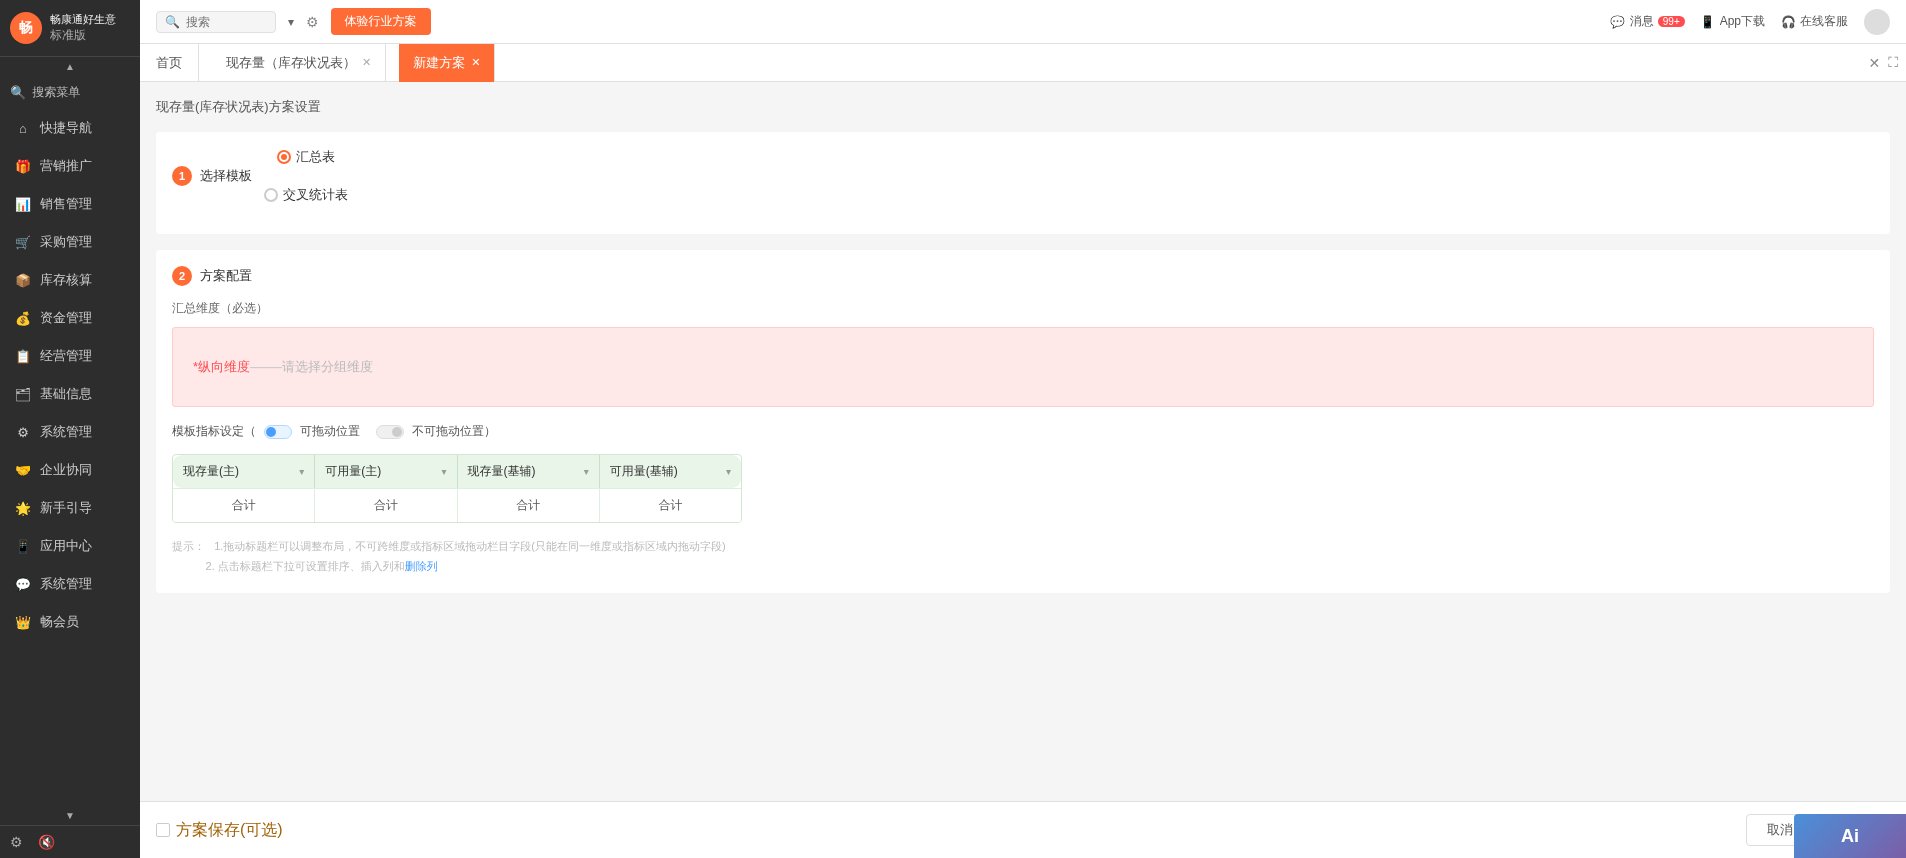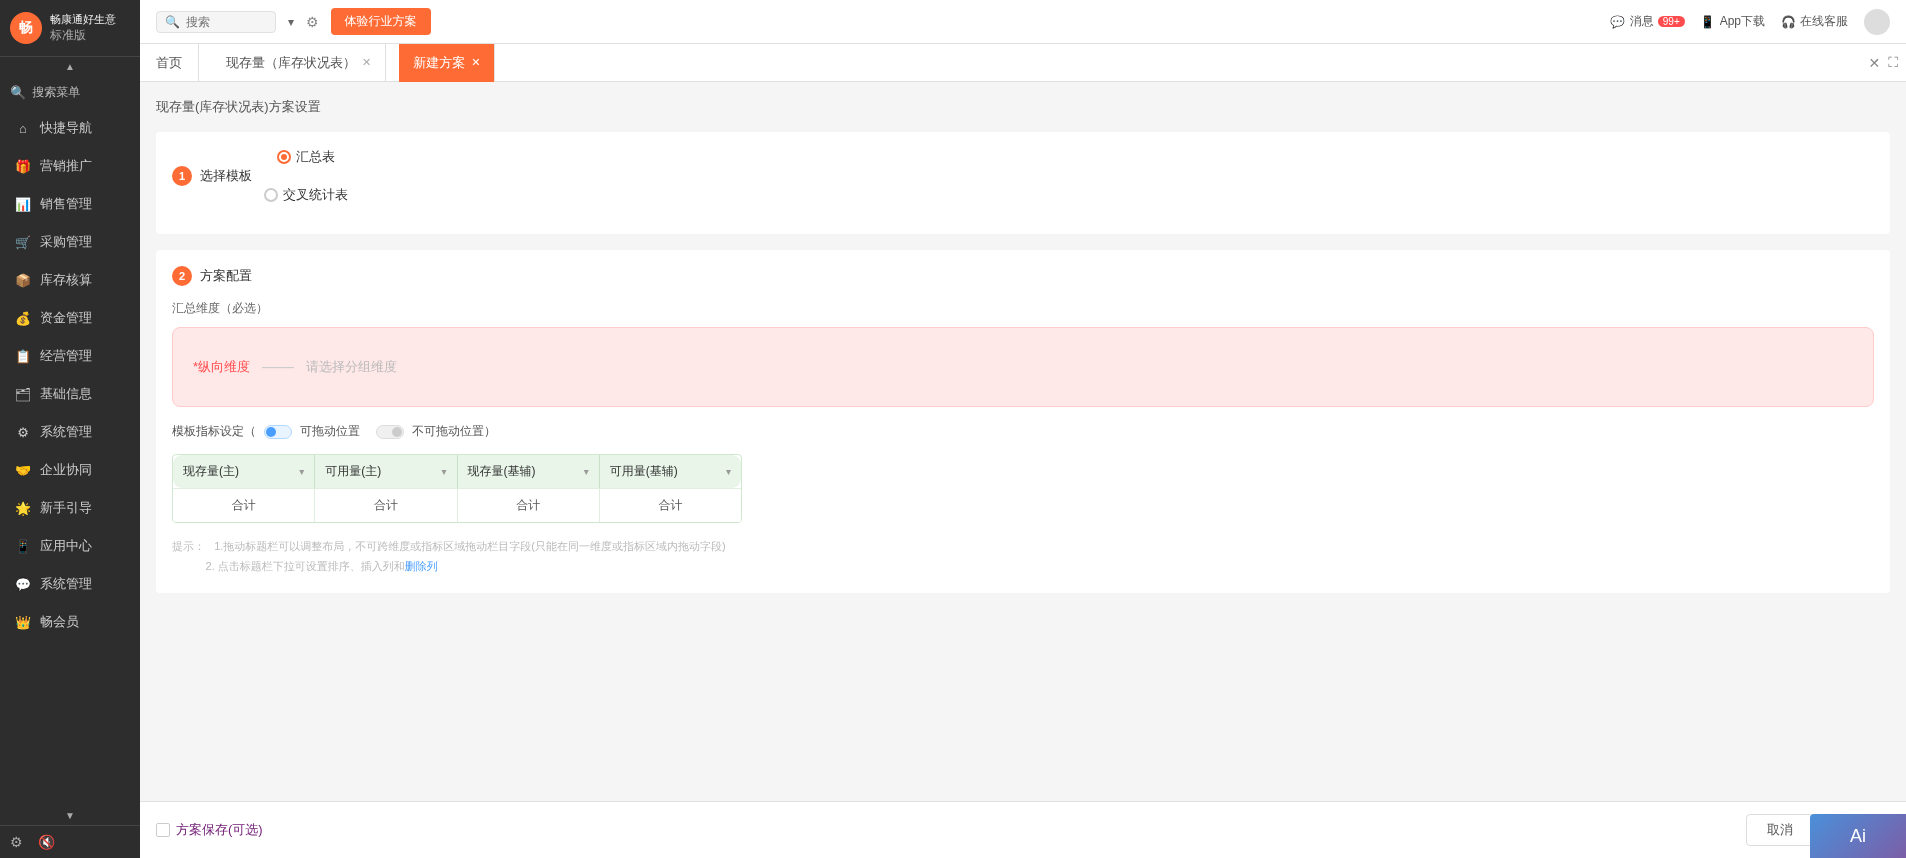--- a/index.html
+++ b/index.html
@@ -156,23 +156,23 @@
     .radio-dot.checked { border-color: #ff6b35; }
     .radio-dot.checked::after {
       content: ''; width: 6px; height: 6px; background: #ff6b35; border-radius: 50%;
     }
 
     .sub-label { font-size: 12px; color: #666; margin-bottom: 10px; }
 
     .dimension-area {
       background: #ffe8e8;
       border: 1px solid #ffcccc;
-      border-radius: 8px;
+      border-radius: 3px;
       padding: 24px 20px;
-      display: flex; align-items: center; gap: 12px;
+      display: flex; align-items: center; 
       min-height: 80px;
     }
     .dimension-required { color: #ff4d4f; font-size: 13px; }
     .dimension-arrow { color: #ccc; font-size: 16px; }
     .dimension-placeholder { color: #bbb; font-size: 13px; }
 
     .indicator-settings { display: flex; align-items: center; gap: 8px; font-size: 12px; color: #555; margin-bottom: 14px; margin-top: 12px; }
     .indicator-badge {
       display: inline-block; width: 28px; height: 14px;
       border-radius: 7px; background: #e8f4ff; border: 1px solid #b3d8ff;
@@ -216,42 +216,42 @@
 
     .tips-section { margin-top: 14px; font-size: 11px; color: #bbb; line-height: 1.8; }
 
     
     .bottom-bar {
       background: #fff;
       border-top: 1px solid #e0e0e0;
       padding: 12px 16px;
       display: flex; align-items: center; gap: 8px;
     }
-    .checkbox-item { display: flex; align-items: center; gap: 6px; font-size: 13px; color: #701a75; cursor: pointer; justify-content: flex-end; }
+    .checkbox-item { display: flex; align-items: center; gap: 6px; font-size: 16px; color: #a16207; cursor: pointer; justify-content: flex-end; }
     .checkbox-box {
       width: 14px; height: 14px; border: 1px solid #ccc; border-radius: 2px;
     }
 
     .bottom-actions { margin-left: auto; display: flex; gap: 10px; }
     .btn-cancel {
       padding: 6px 20px; border: 1px solid #ddd; background: #fff;
       color: #555; border-radius: 4px; font-size: 13px; cursor: pointer;
     }
     .btn-query {
       padding: 6px 20px; border: none; background: #ff6b35;
       color: #fff; border-radius: 4px; font-size: 13px; cursor: pointer;
     }
 
     
     .ai-badge {
       position: fixed; bottom: 0; right: 0;
-      width: 96px; height: 44px;
+      width: 112px; height: 44px;
       background: linear-gradient(135deg, #4a90d9, #7b5ea7);
       display: flex; align-items: center; justify-content: center;
-      color: white; font-size: 18px; font-weight: normal;
+      color: white; font-size: 18px; font-weight: bold;
       border-radius: 4px 0 0 0;
     }
   </style>
 </head>
 <body>
 
 <div class="sidebar">
   <div class="sidebar-logo">
     <div class="logo-icon">畅</div>
     <div>

